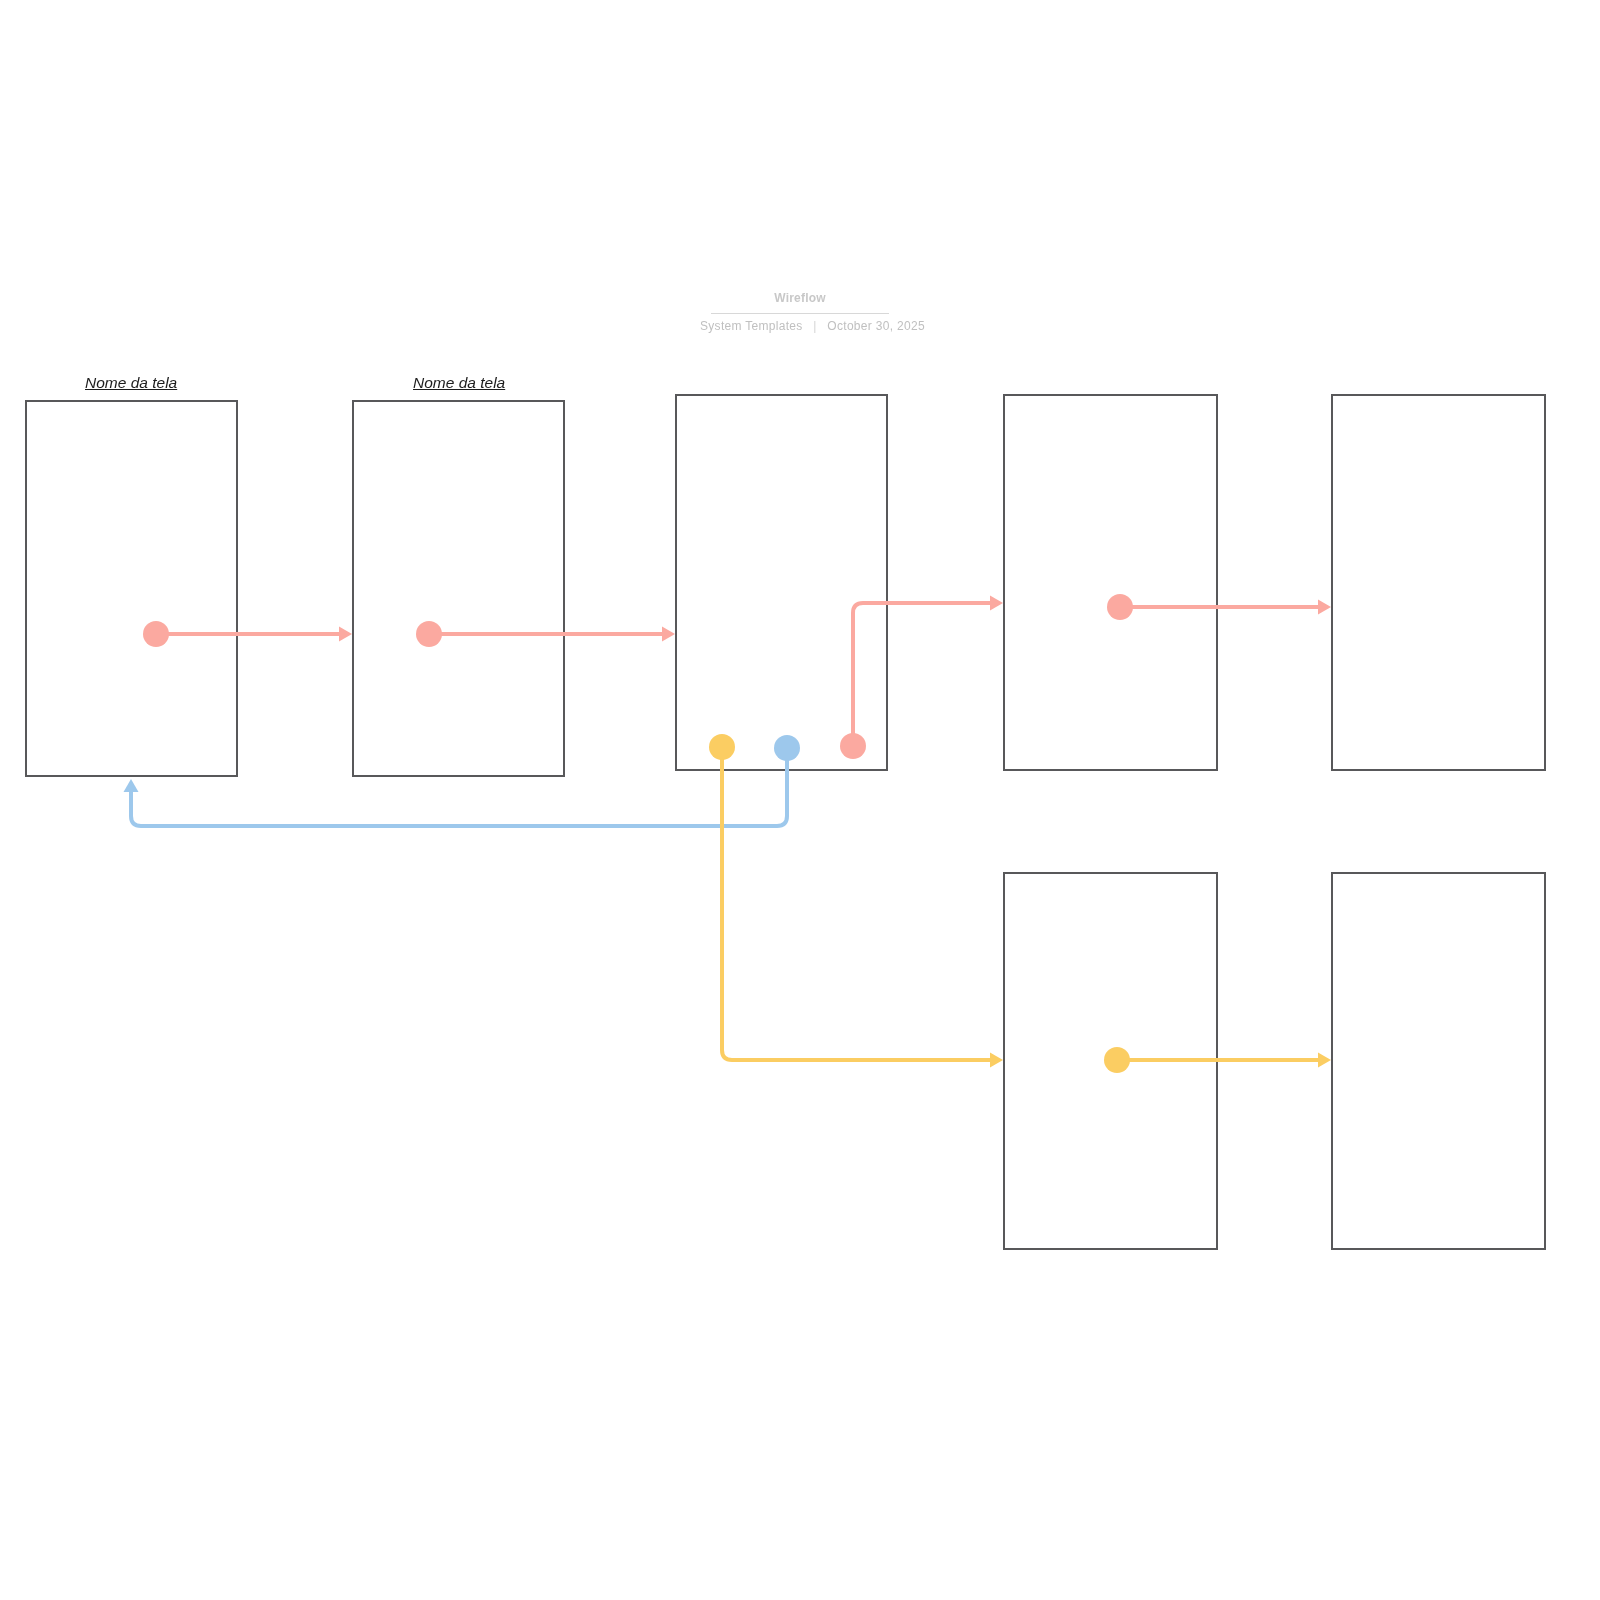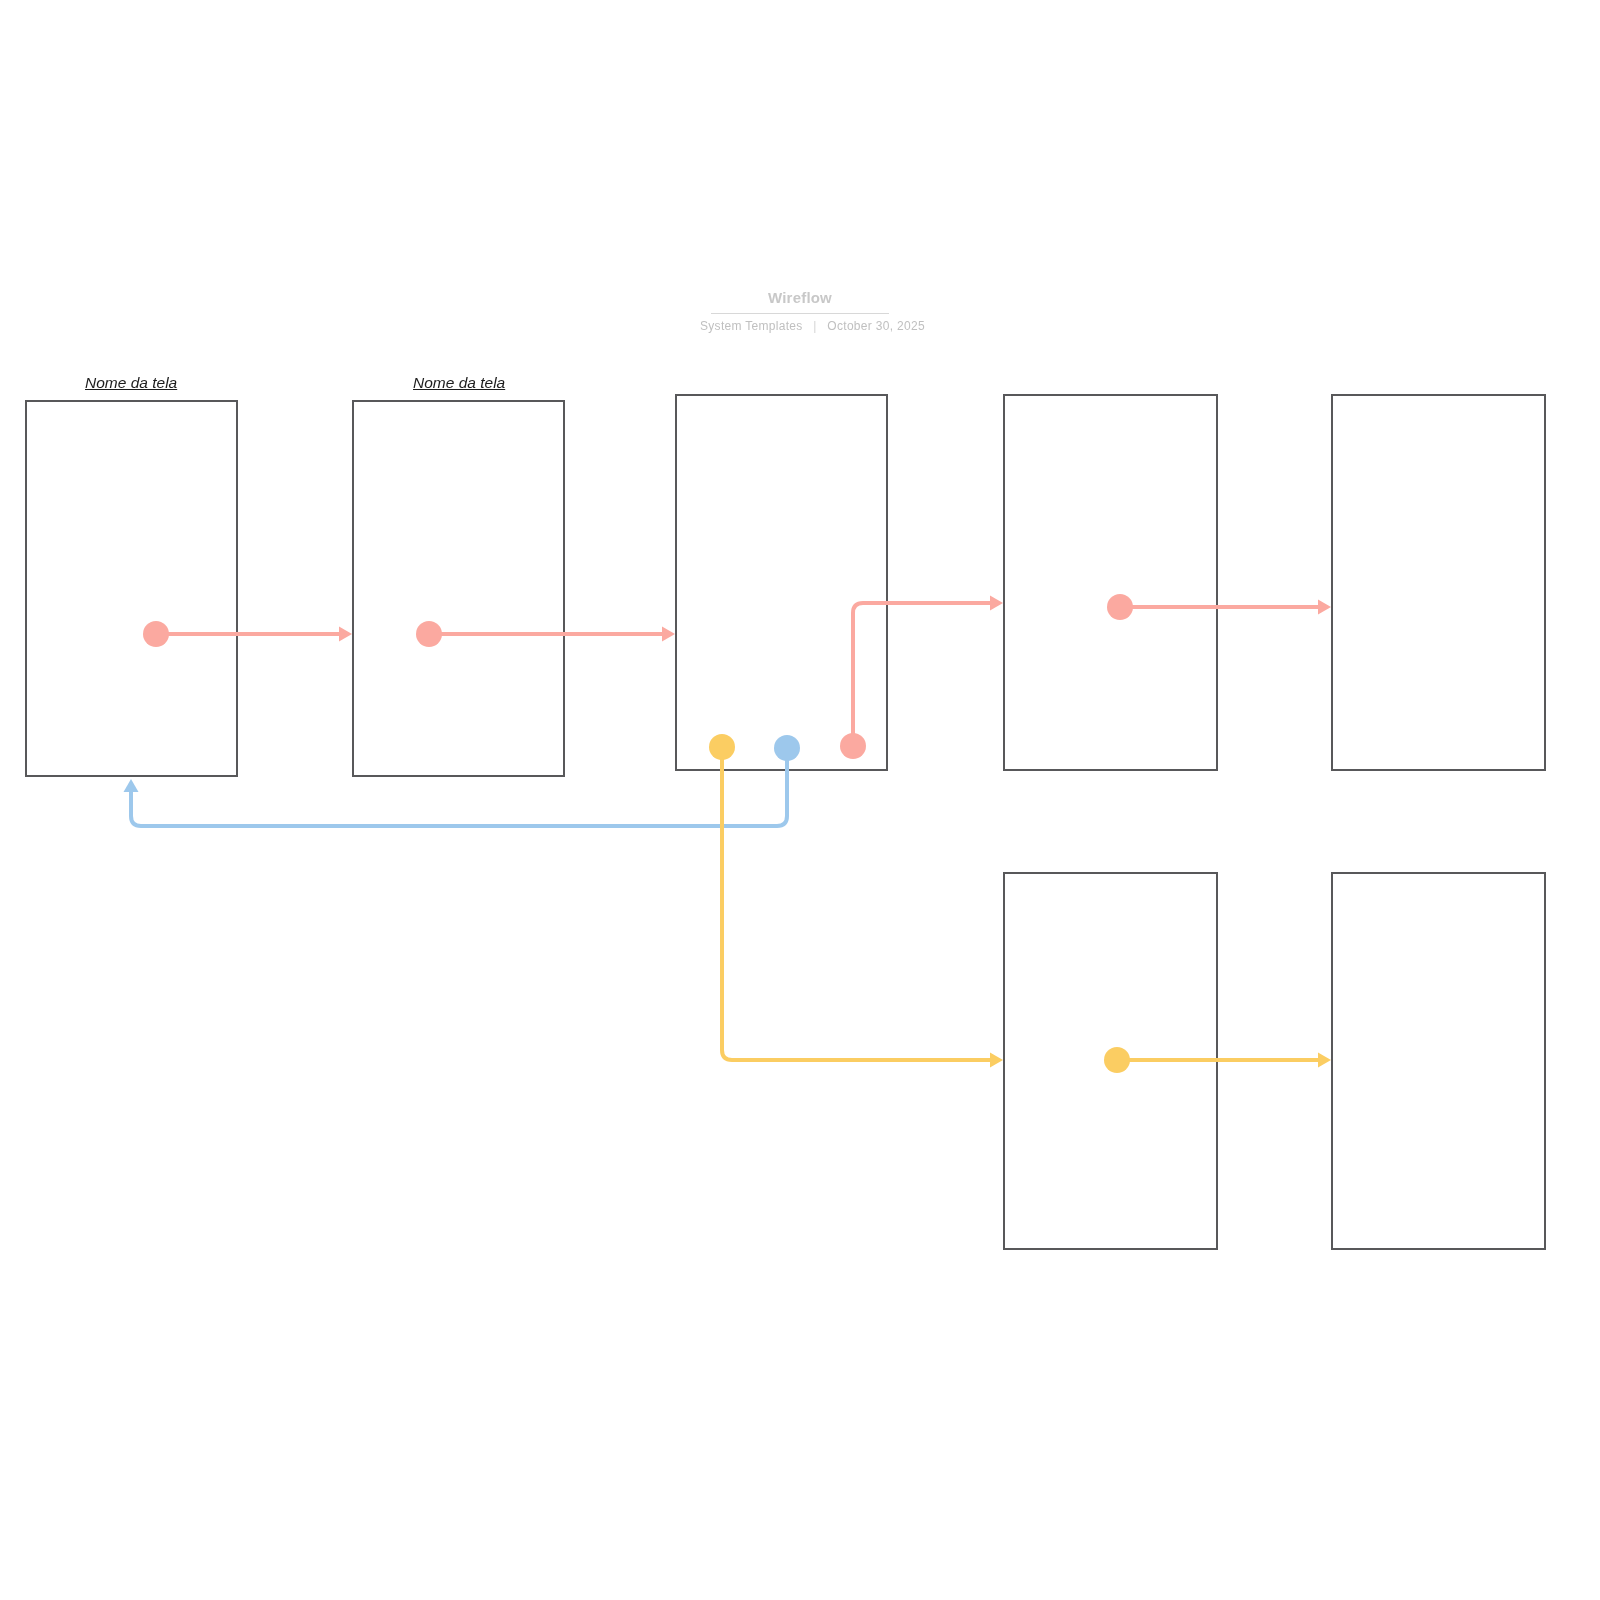--- a/index.html
+++ b/index.html
@@ -24,21 +24,21 @@
 
   
   .header {
     position: absolute;
     left: 700px;
     top: 286px;
     width: 200px;
     text-align: center;
   }
   .header-title {
-    font-size: 15px;
+    font-size: 12px;
     font-weight: bold;
     color: #c8c8c8;
     letter-spacing: 0.2px;
     line-height: 24px;
   }
   .header-rule {
     width: 178px;
     height: 1px;
     background: #d8d8d8;
     margin: 3px auto 0 auto;

